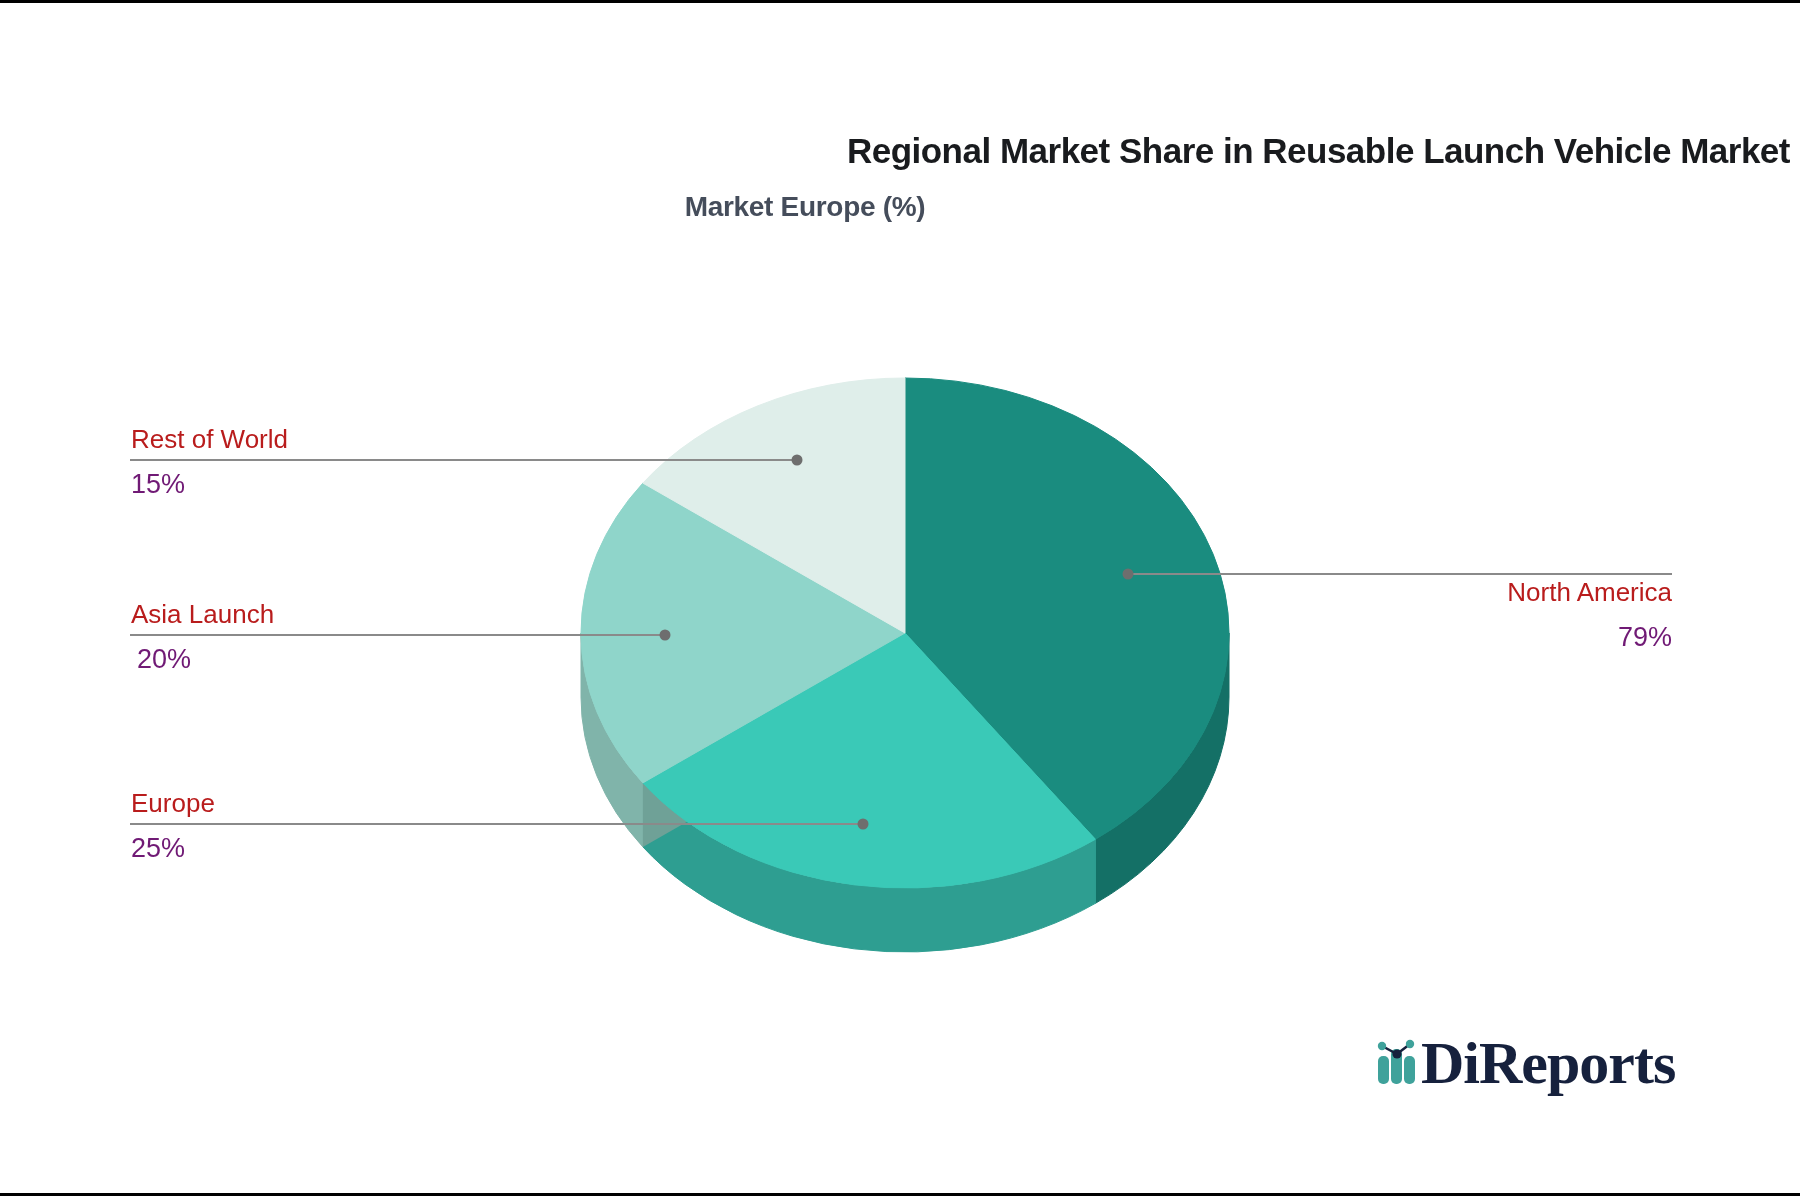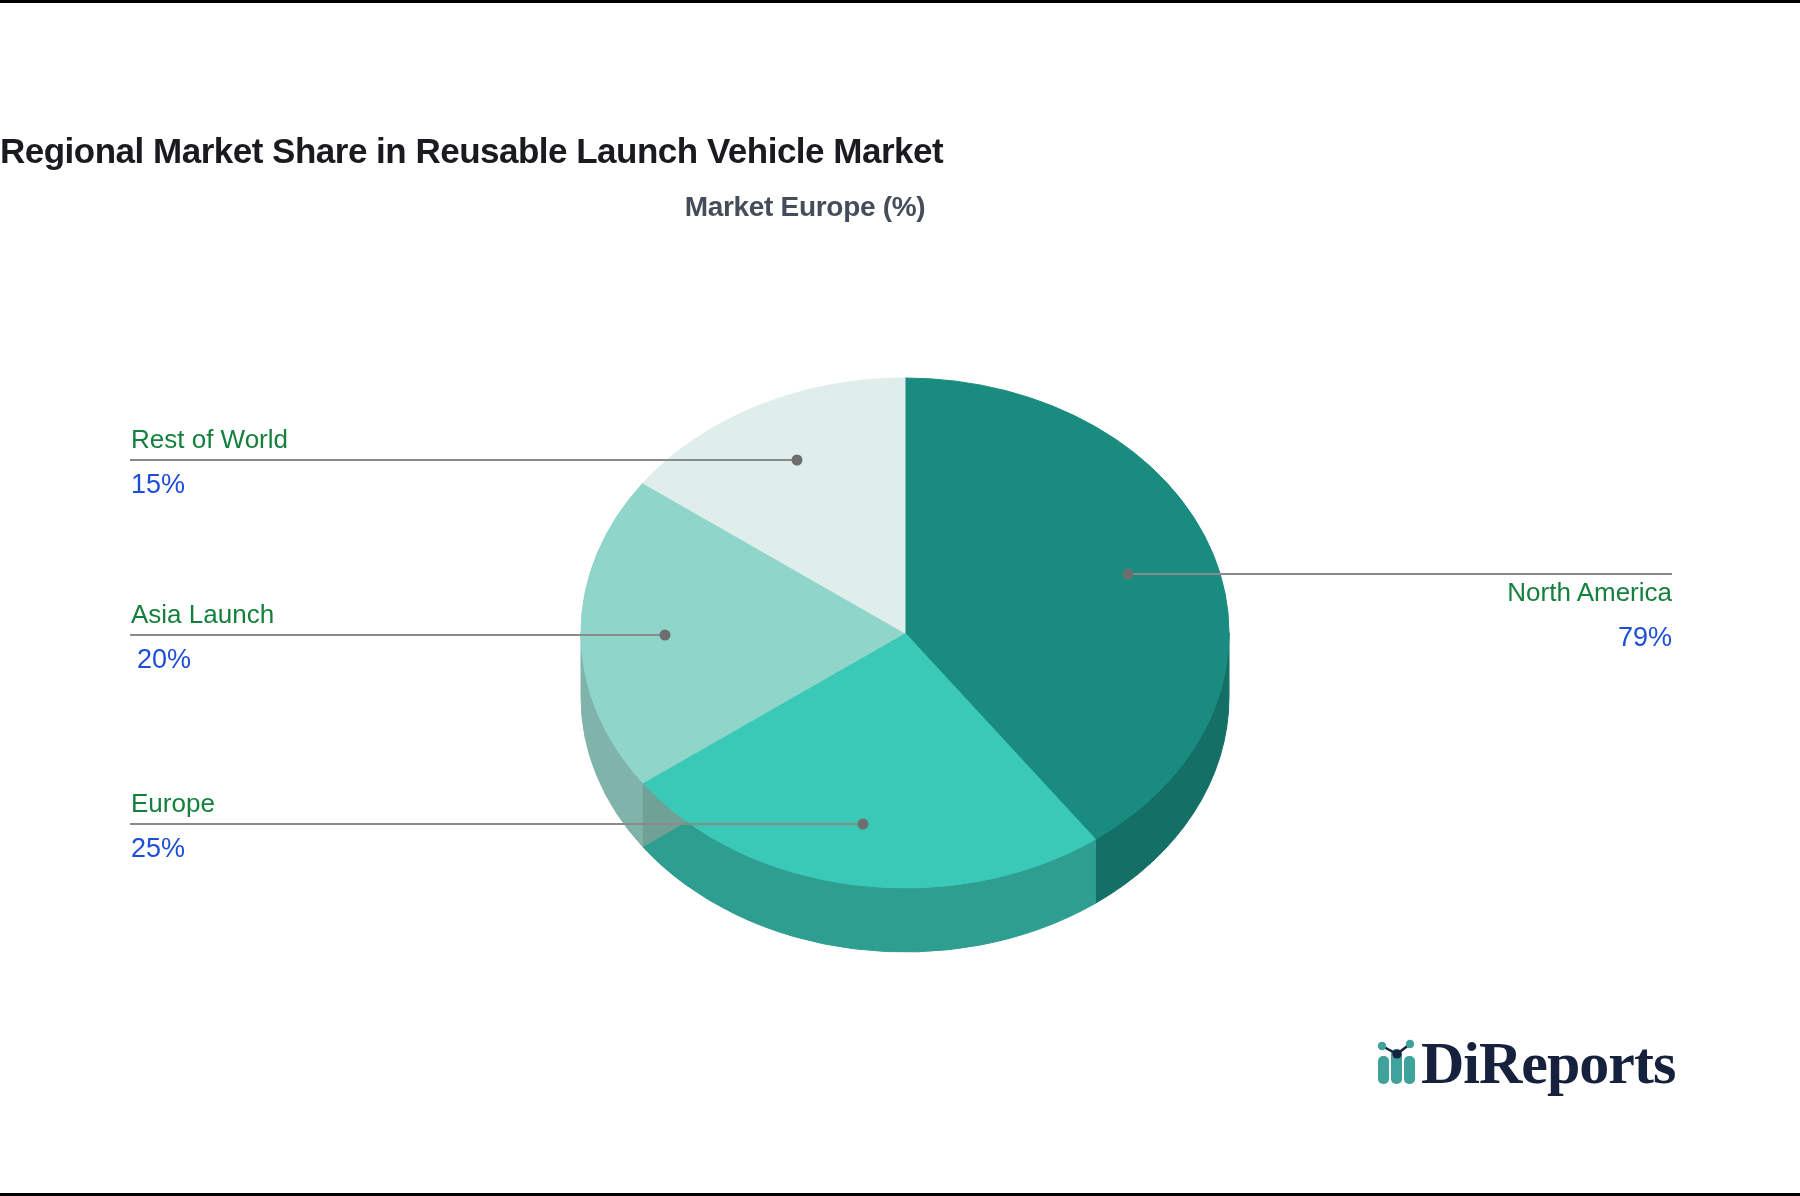--- a/index.html
+++ b/index.html
@@ -8,38 +8,38 @@
     width:1800px;height:1196px;
     background:#ffffff;
     overflow:hidden;
     font-family:"Liberation Sans", sans-serif;
   }
   .frame-edge{position:absolute;left:0;width:1800px;height:3px;background:#000;}
   #frame-top{top:0;}
   #frame-bottom{bottom:0;}
   #chart-title{
     position:absolute;top:130px;left:0;width:1790px;
-    text-align:left;
+    text-align:right;
     font-size:35px;font-weight:bold;color:#191b1e;
     letter-spacing:-0.5px;line-height:1.2;
   }
   #chart-subtitle{
     position:absolute;top:190px;left:0;width:1610px;
     text-align:center;
     font-size:28px;font-weight:bold;color:#454d5b;
     letter-spacing:-0.3px;line-height:1.2;
   }
   #pie-svg{position:absolute;left:0;top:0;}
   .slice-label{
     position:absolute;
-    font-size:26px;color:#15803d;line-height:1.25;white-space:nowrap;
+    font-size:26px;color:#b91c1c;line-height:1.25;white-space:nowrap;
   }
   .slice-value{
     position:absolute;
-    font-size:27px;color:#1d4ed8;line-height:1.2;white-space:nowrap;
+    font-size:27px;color:#701a75;line-height:1.2;white-space:nowrap;
   }
   .align-right{text-align:left;margin-top:39px;}
   #logo{position:absolute;left:1370px;top:1032px;width:290px;height:80px;}
   #logo-icon{position:absolute;left:0;top:0;}
   #logo-text{
     position:absolute;left:51px;top:1px;
     font-family:"Liberation Serif", serif;
     font-weight:bold;font-size:60px;color:#16213d;line-height:1;
     letter-spacing:-1px;
   }

